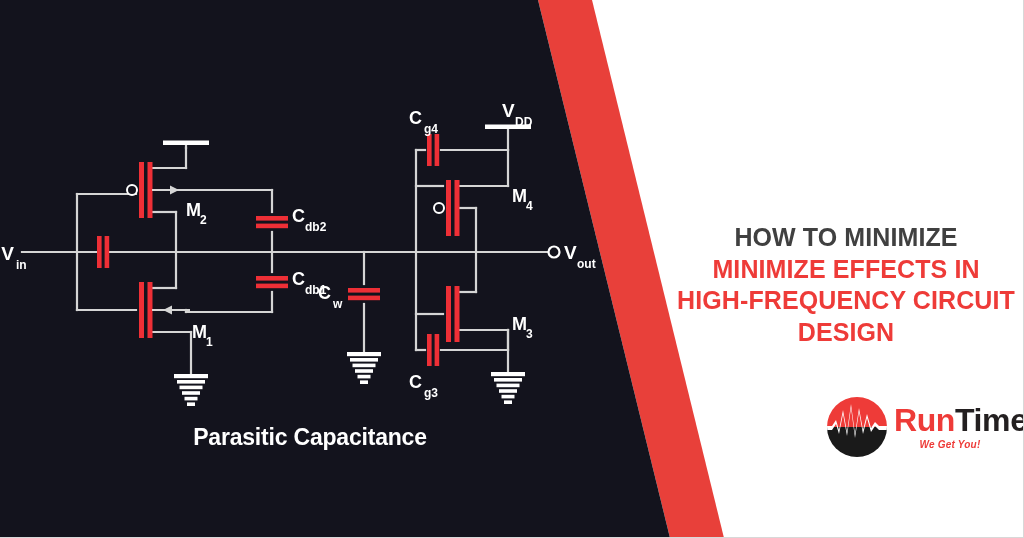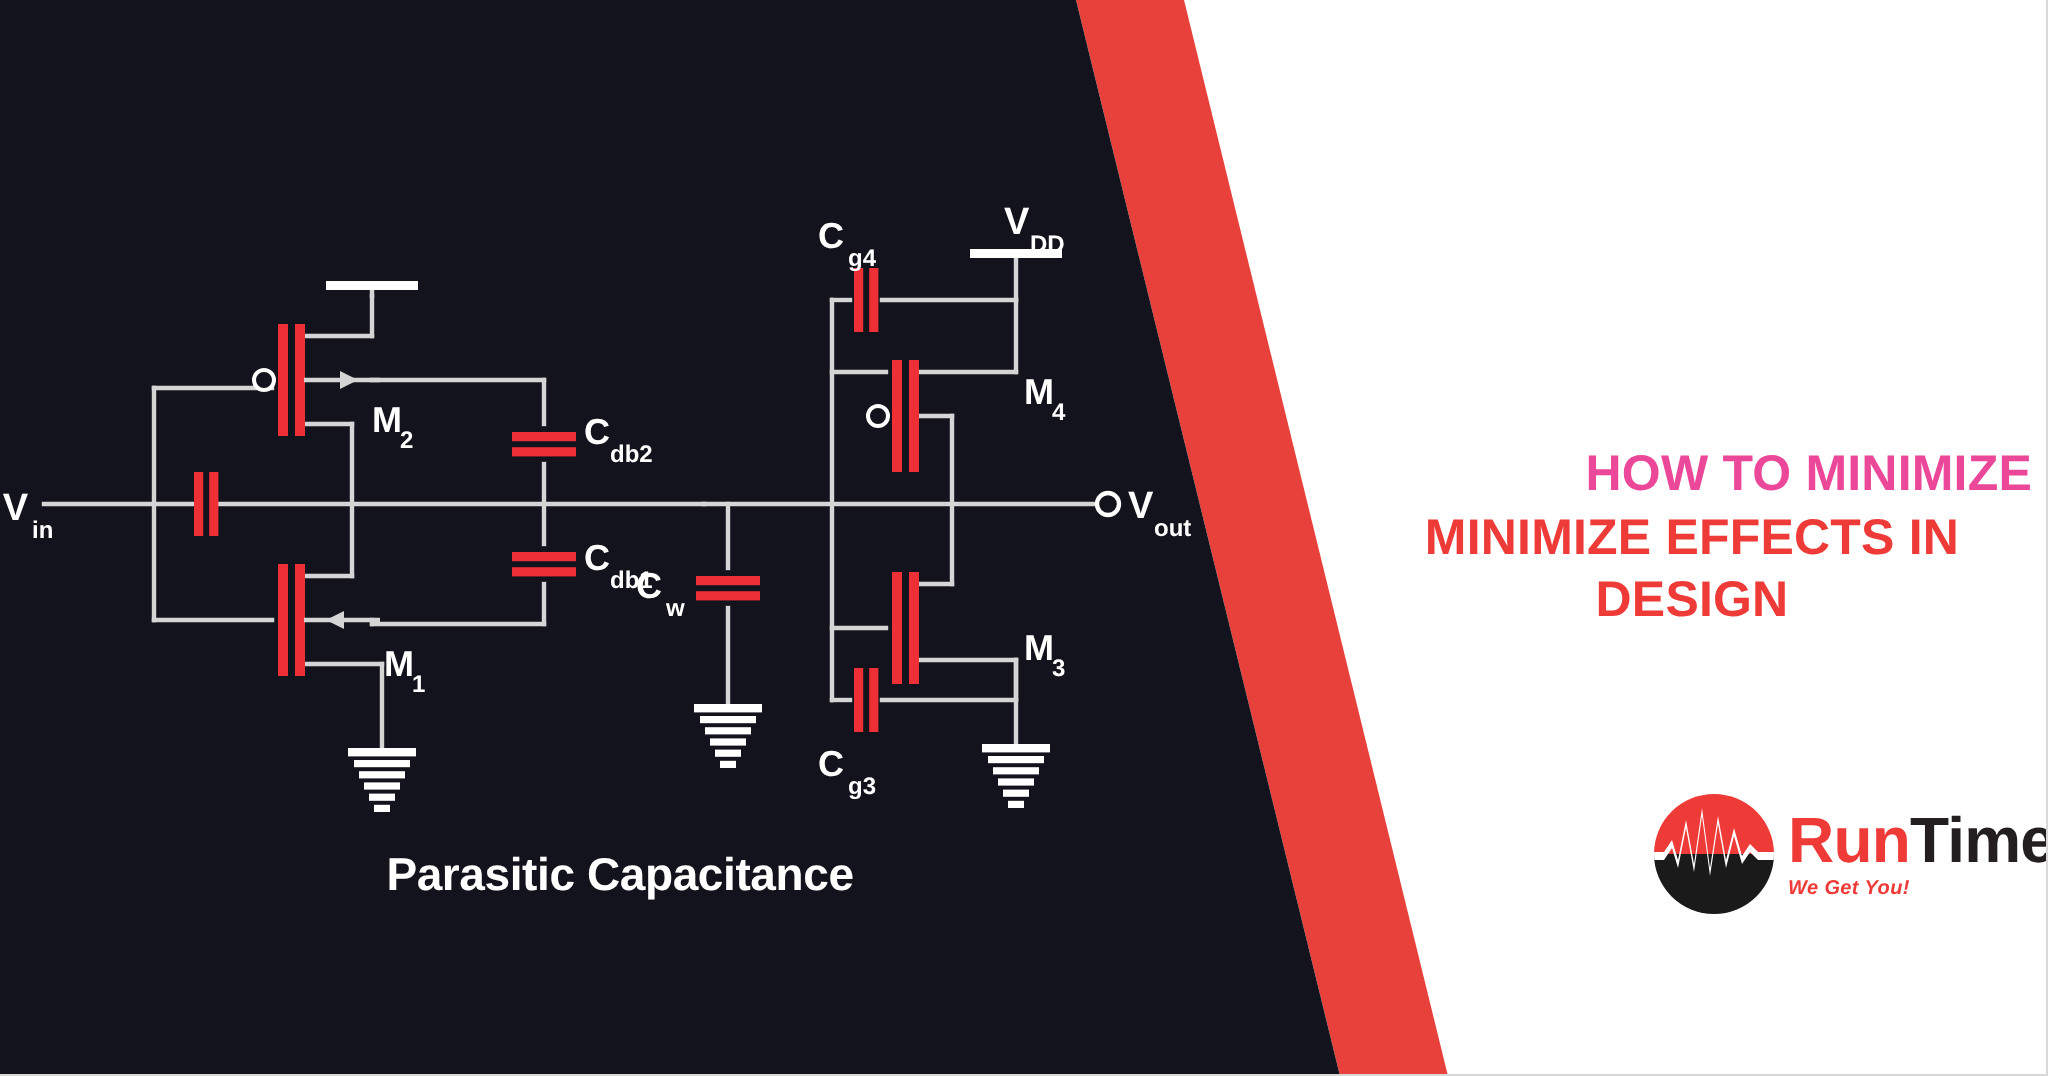--- a/index.html
+++ b/index.html
@@ -51,21 +51,21 @@
     position: absolute;
     left: 676px;
     top: 222px;
     width: 340px;
     text-align: center;
     font-weight: bold;
     font-size: 25px;
     line-height: 1.26;
     letter-spacing: 0.1px;
   }
-  .headline .ln1 { color: #ec4899; display: block; text-align: right; }
+  .headline .ln1 { color: #404040; display: block; }
   .headline .ln2 { color: #ee3b38; display: block; }
   .headline .ln3 { color: #ee3b38; display: block; }
   .headline .ln4 { color: #ee3b38; display: block; }
 
   
   .logo-wrap {
     position: absolute;
     left: 826px;
     top: 392px;
     width: 176px;
@@ -85,21 +85,21 @@
   .logo-word {
     font-size: 32px;
     font-weight: bold;
     letter-spacing: -0.4px;
     line-height: 1;
   }
   .logo-word .run { color: #ee3b38; }
   .logo-word .time { color: #231f20; }
   .logo-tag {
     margin-top: 3px;
-    text-align: left;
+    text-align: center;
     font-size: 10px;
     font-style: italic;
     font-weight: bold;
     color: #ee3b38;
     letter-spacing: 0.2px;
   }
 
   
   .circuit {
     position: absolute;
@@ -311,20 +311,21 @@
       <text x="422" y="388" font-size="18" text-anchor="end">C</text>
       <text x="424" y="397" font-size="12">g3</text>
     </g>
   </svg>
 
   <div class="caption">Parasitic Capacitance</div>
 
   <div class="headline">
     <span class="ln1">HOW TO MINIMIZE</span>
     <span class="ln2">MINIMIZE EFFECTS IN</span>
+    <span class="ln3">HIGH-FREQUENCY CIRCUIT</span>
     <span class="ln4">DESIGN</span>
   </div>
 
   <div class="logo-wrap">
     <svg class="logo-mark" viewBox="0 0 62 62">
       <defs>
         <clipPath id="circ">
             <circle cx="31" cy="31" r="30"></circle>
           </clipPath>
       </defs>

